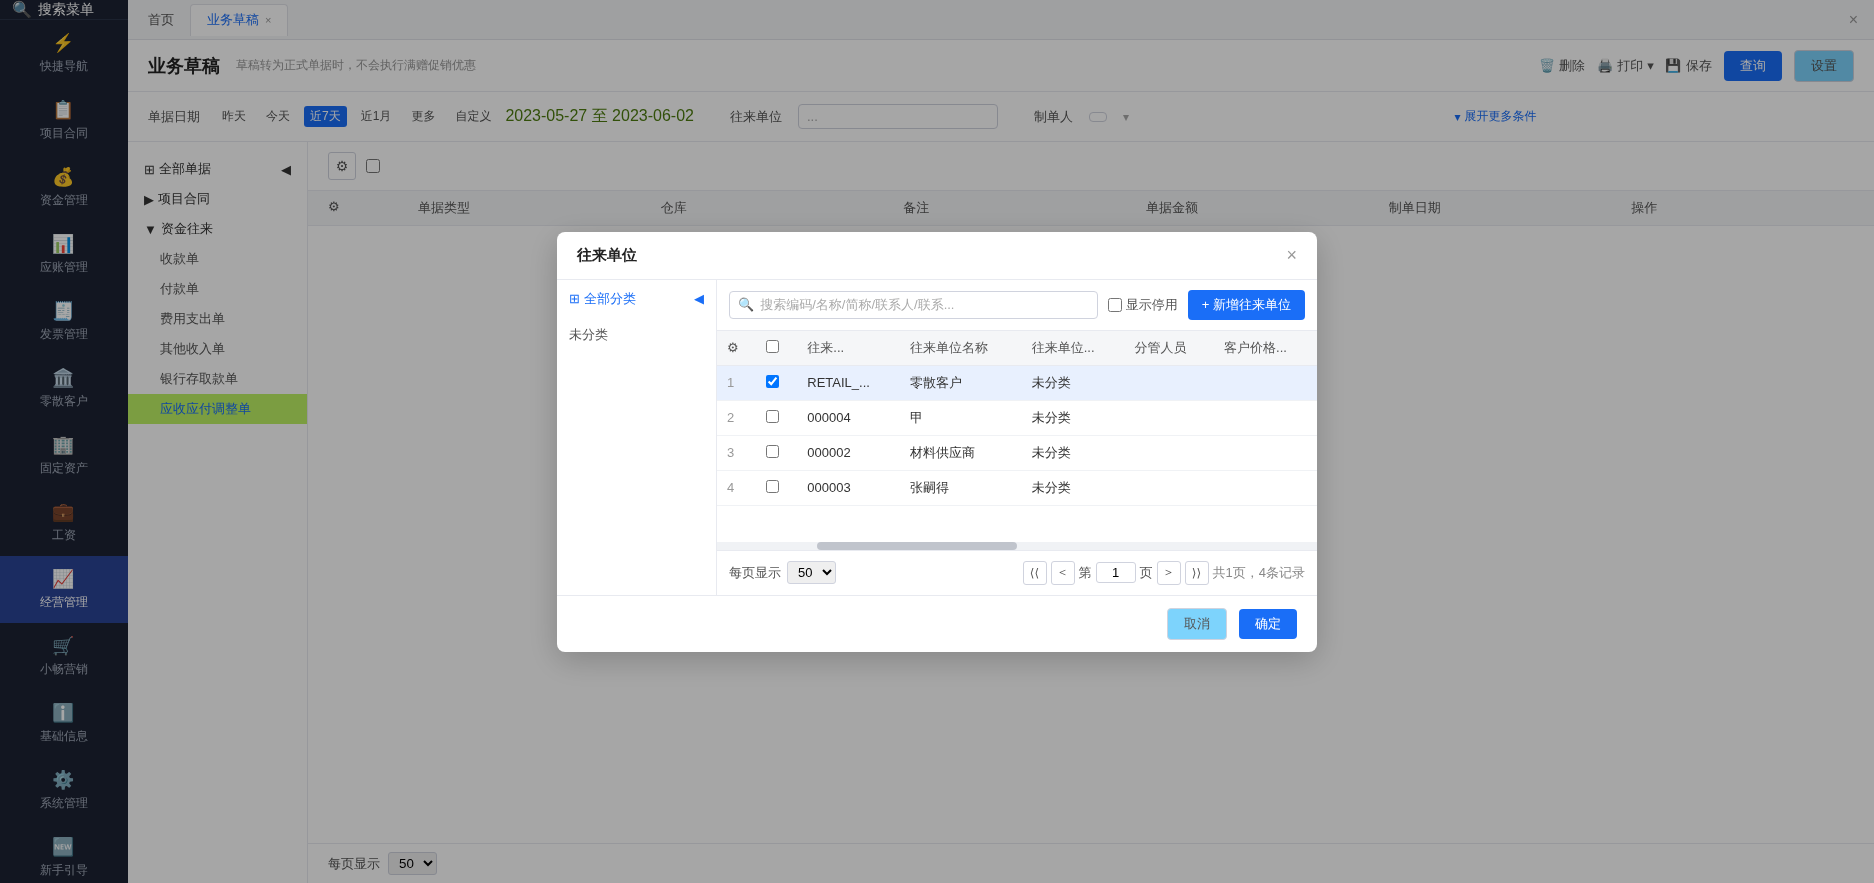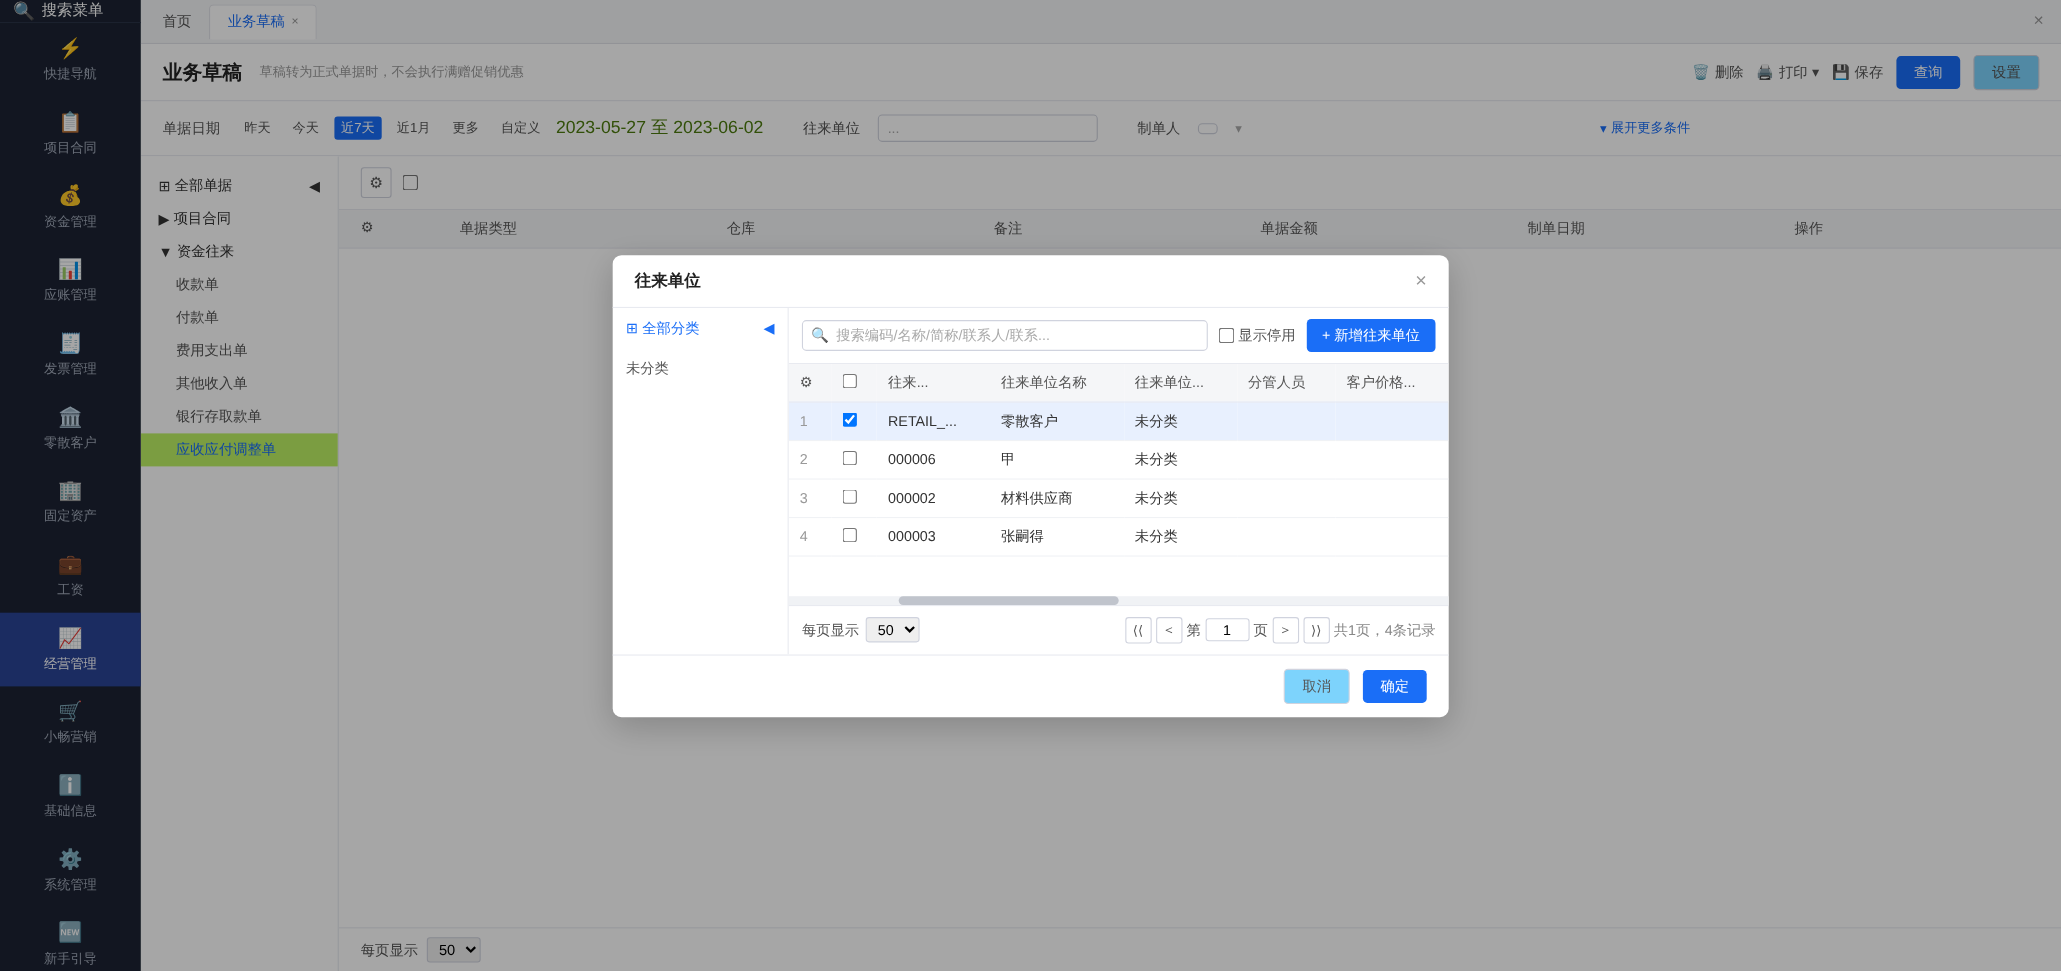--- a/index.html
+++ b/index.html
@@ -678,21 +678,21 @@
               <td><input type="checkbox" checked="" style=""></td>
               <td>RETAIL_...</td>
               <td>零散客户</td>
               <td>未分类</td>
               <td></td>
               <td></td>
             </tr>
             <tr>
               <td><span class="row-num">2</span></td>
               <td><input type="checkbox" style=""></td>
-              <td>000006</td>
+              <td>000004</td>
               <td>甲</td>
               <td>未分类</td>
               <td></td>
               <td></td>
             </tr>
             <tr>
               <td><span class="row-num">3</span></td>
               <td><input type="checkbox" style=""></td>
               <td>000002</td>
               <td>材料供应商</td>

